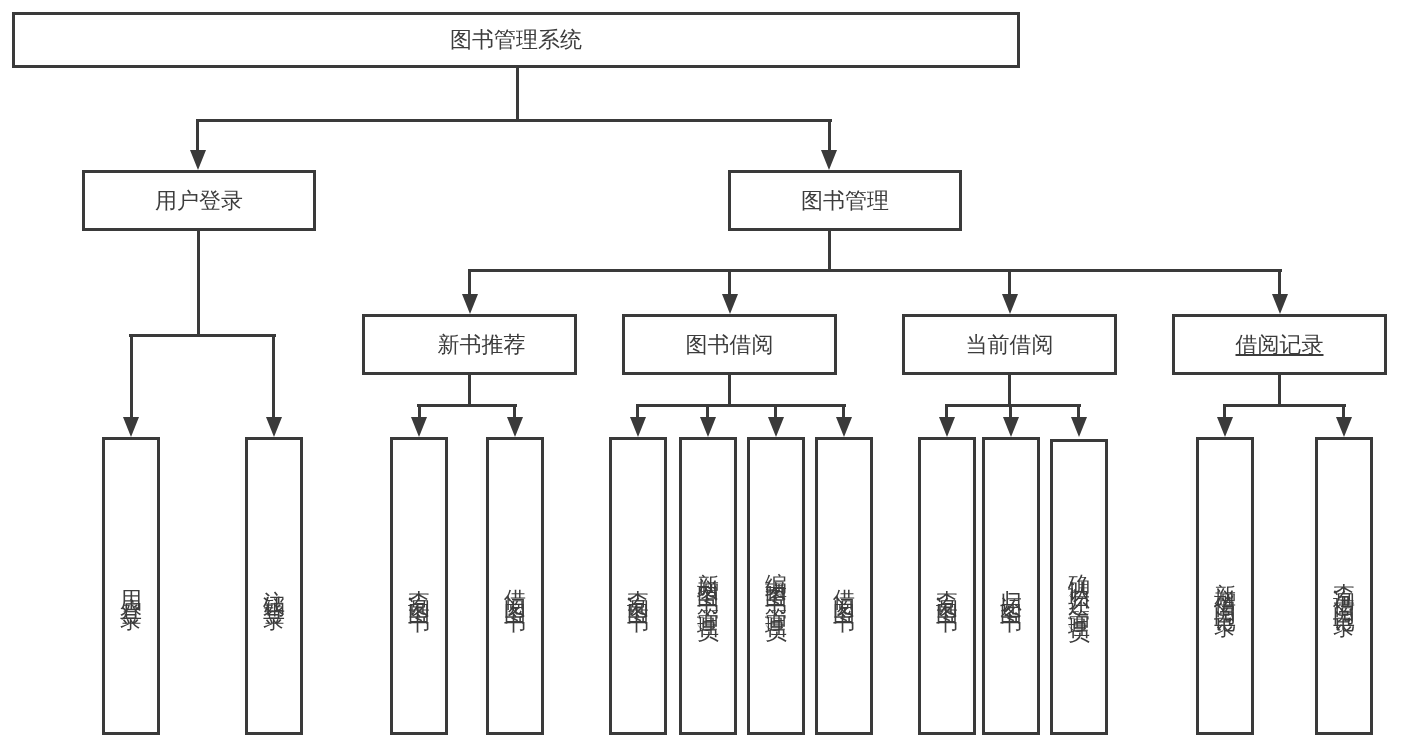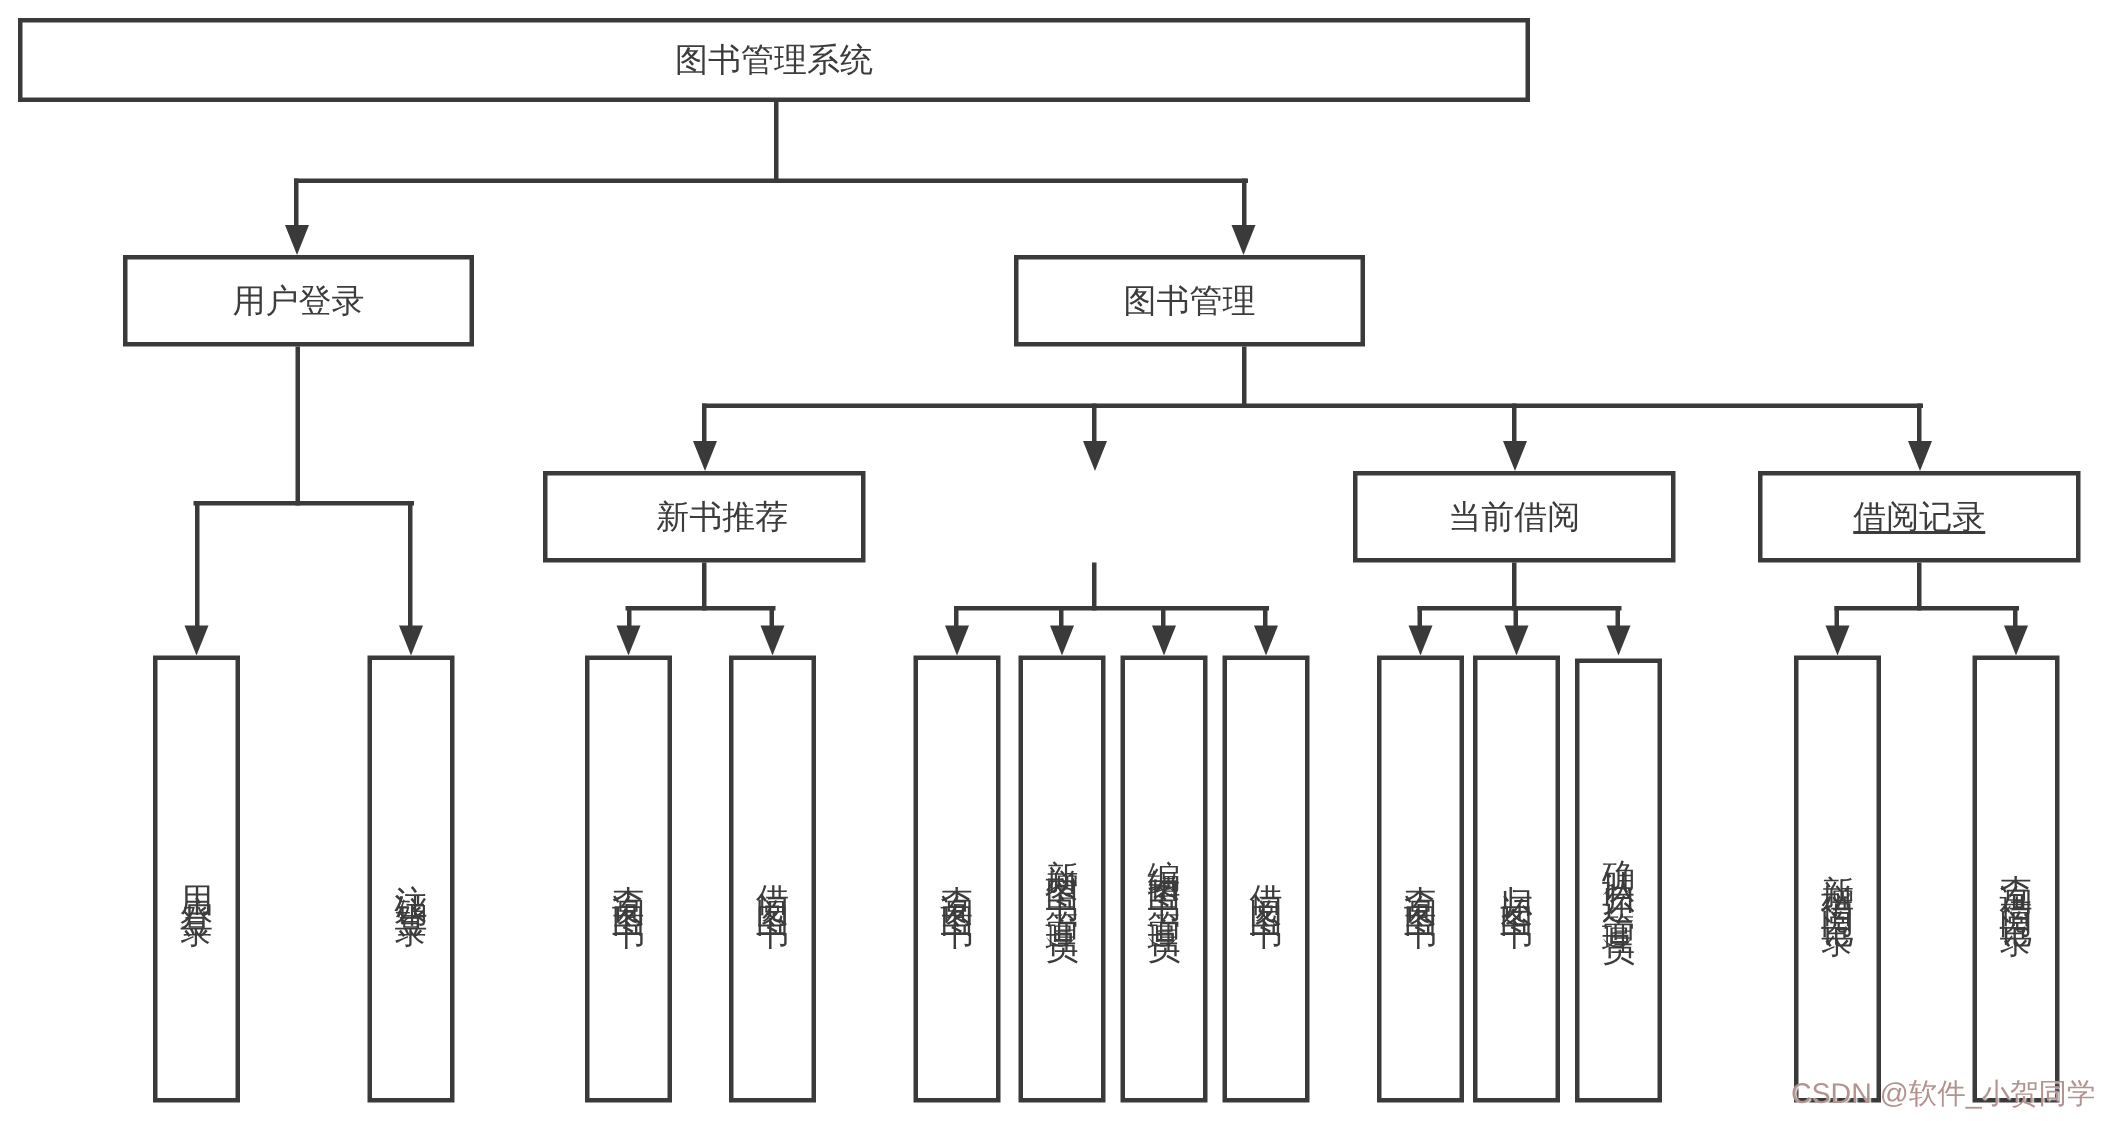--- a/index.html
+++ b/index.html
@@ -52,21 +52,21 @@
   <div class="vline" style="left:516px;top:68px;height:54px;"></div>
   <div class="hline" style="left:196px;top:119px;width:636px;"></div>
   <div class="vline" style="left:196px;top:119px;height:33px;"></div>
   <div class="arrow" style="left:190px;top:150px;"></div>
   <div class="vline" style="left:828px;top:119px;height:33px;"></div>
   <div class="arrow" style="left:821px;top:150px;"></div>
 
   <div class="box" style="left:82px;top:170px;width:234px;height:61px;">
     <span>用户登录</span>
   </div>
-  <div class="box" style="left:676px;top:170px;width:234px;height:61px;text-align:right;">
+  <div class="box" style="left:728px;top:170px;width:234px;height:61px;text-align:right;">
     <span>图书管理</span>
   </div>
 
   <div class="vline" style="left:197px;top:231px;height:106px;"></div>
   <div class="hline" style="left:129px;top:334px;width:147px;"></div>
   <div class="vline" style="left:130px;top:334px;height:86px;"></div>
   <div class="arrow" style="left:123px;top:417px;"></div>
   <div class="vline" style="left:272px;top:334px;height:86px;"></div>
   <div class="arrow" style="left:266px;top:417px;"></div>
 
@@ -76,20 +76,23 @@
   <div class="arrow" style="left:462px;top:294px;"></div>
   <div class="vline" style="left:728px;top:269px;height:28px;"></div>
   <div class="arrow" style="left:722px;top:294px;"></div>
   <div class="vline" style="left:1008px;top:269px;height:28px;"></div>
   <div class="arrow" style="left:1002px;top:294px;"></div>
   <div class="vline" style="left:1278px;top:269px;height:28px;"></div>
   <div class="arrow" style="left:1272px;top:294px;"></div>
 
   <div class="box" style="left:362px;top:314px;width:215px;height:61px;padding-left:24px;">
     <span>新书推荐</span>
+  </div>
+  <div class="box" style="left:622px;top:314px;width:215px;height:61px;">
+    <span>图书借阅</span>
   </div>
   <div class="box" style="left:902px;top:314px;width:215px;height:61px;">
     <span>当前借阅</span>
   </div>
   <div class="box" style="left:1172px;top:314px;width:215px;height:61px;text-decoration:underline;">
     <span>借阅记录</span>
   </div>
 
   <div class="vline" style="left:468px;top:375px;height:32px;"></div>
   <div class="hline" style="left:417px;top:404px;width:100px;"></div>
@@ -162,15 +165,14 @@
     <span>确认归还（管理员）</span>
   </div>
 
   <div class="box vbox" style="left:1196px;top:437px;width:58px;height:298px;">
     <span>新增借阅记录</span>
   </div>
   <div class="box vbox" style="left:1315px;top:437px;width:58px;height:298px;">
     <span>查询借阅记录</span>
   </div>
 
-  <div class="watermark">CSDN @软件_小贺同学</div>
 
 </div>
 
 </body></html>

